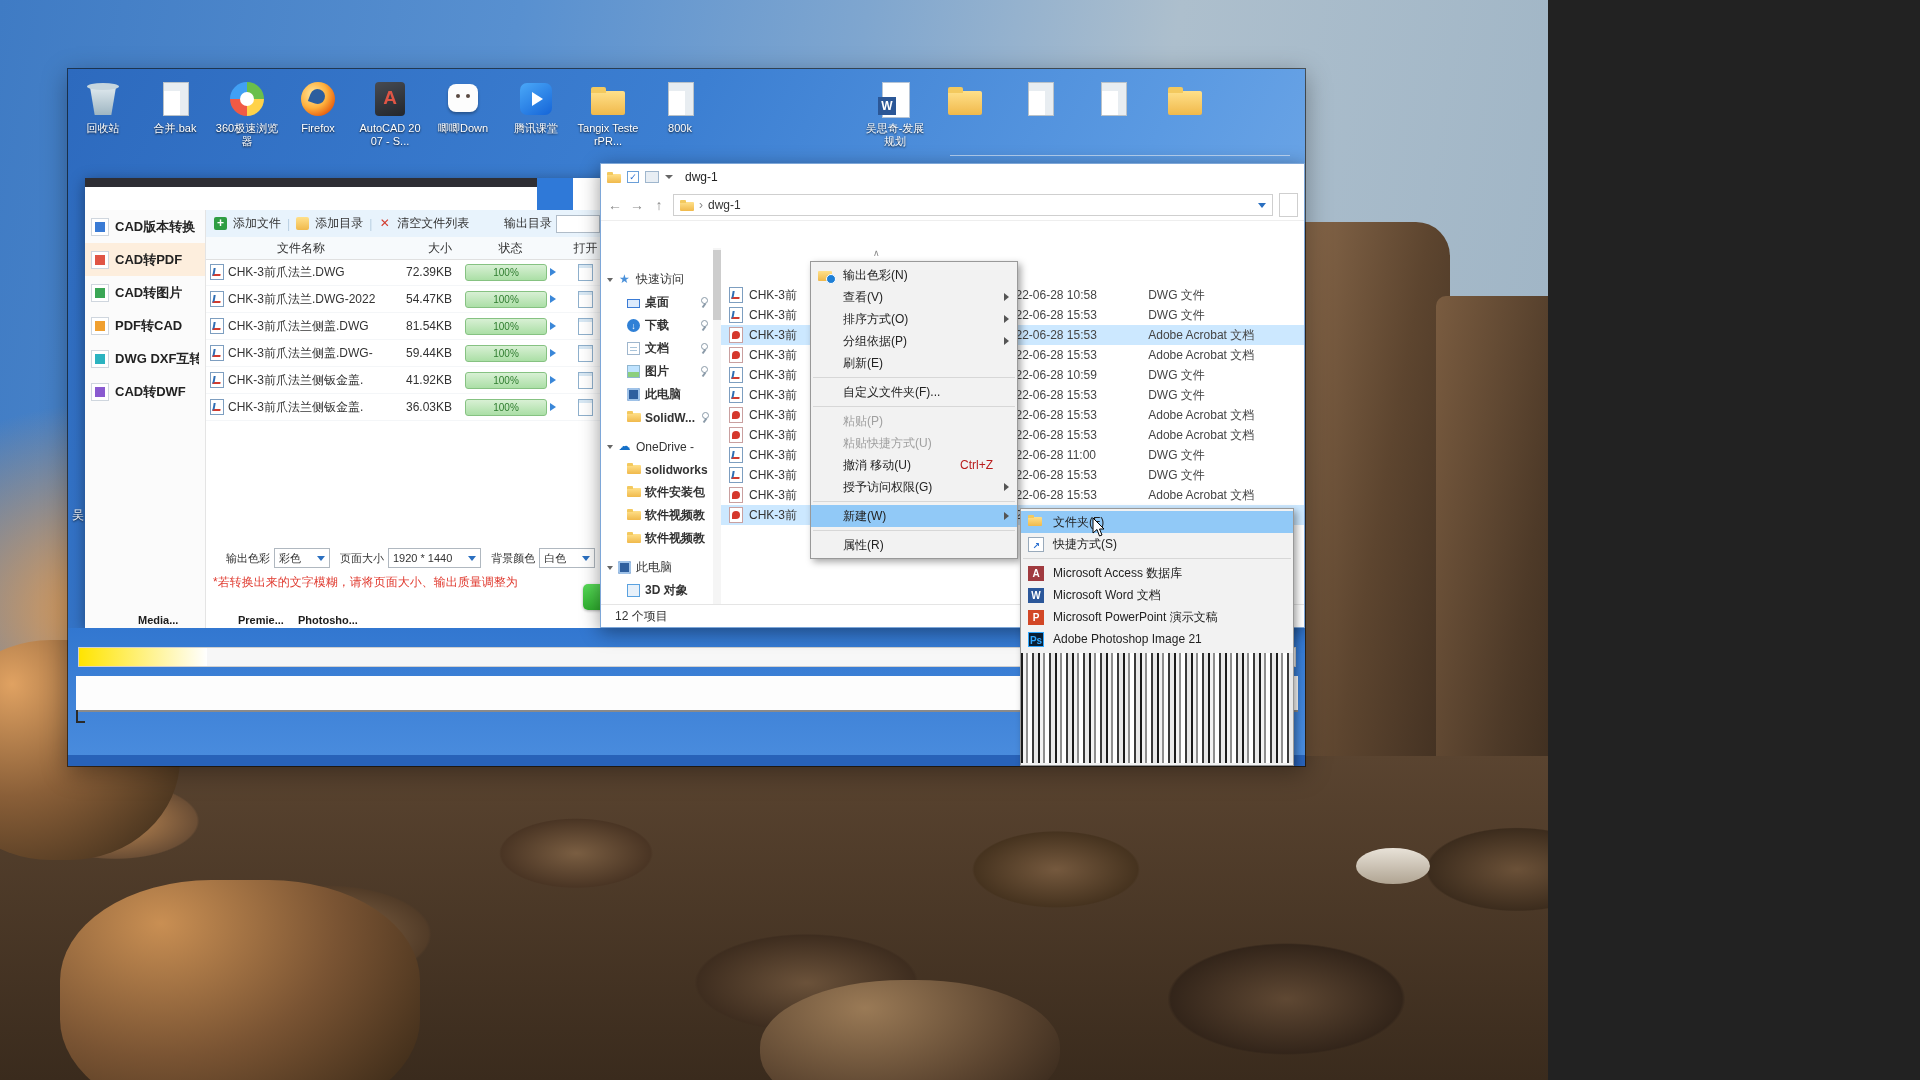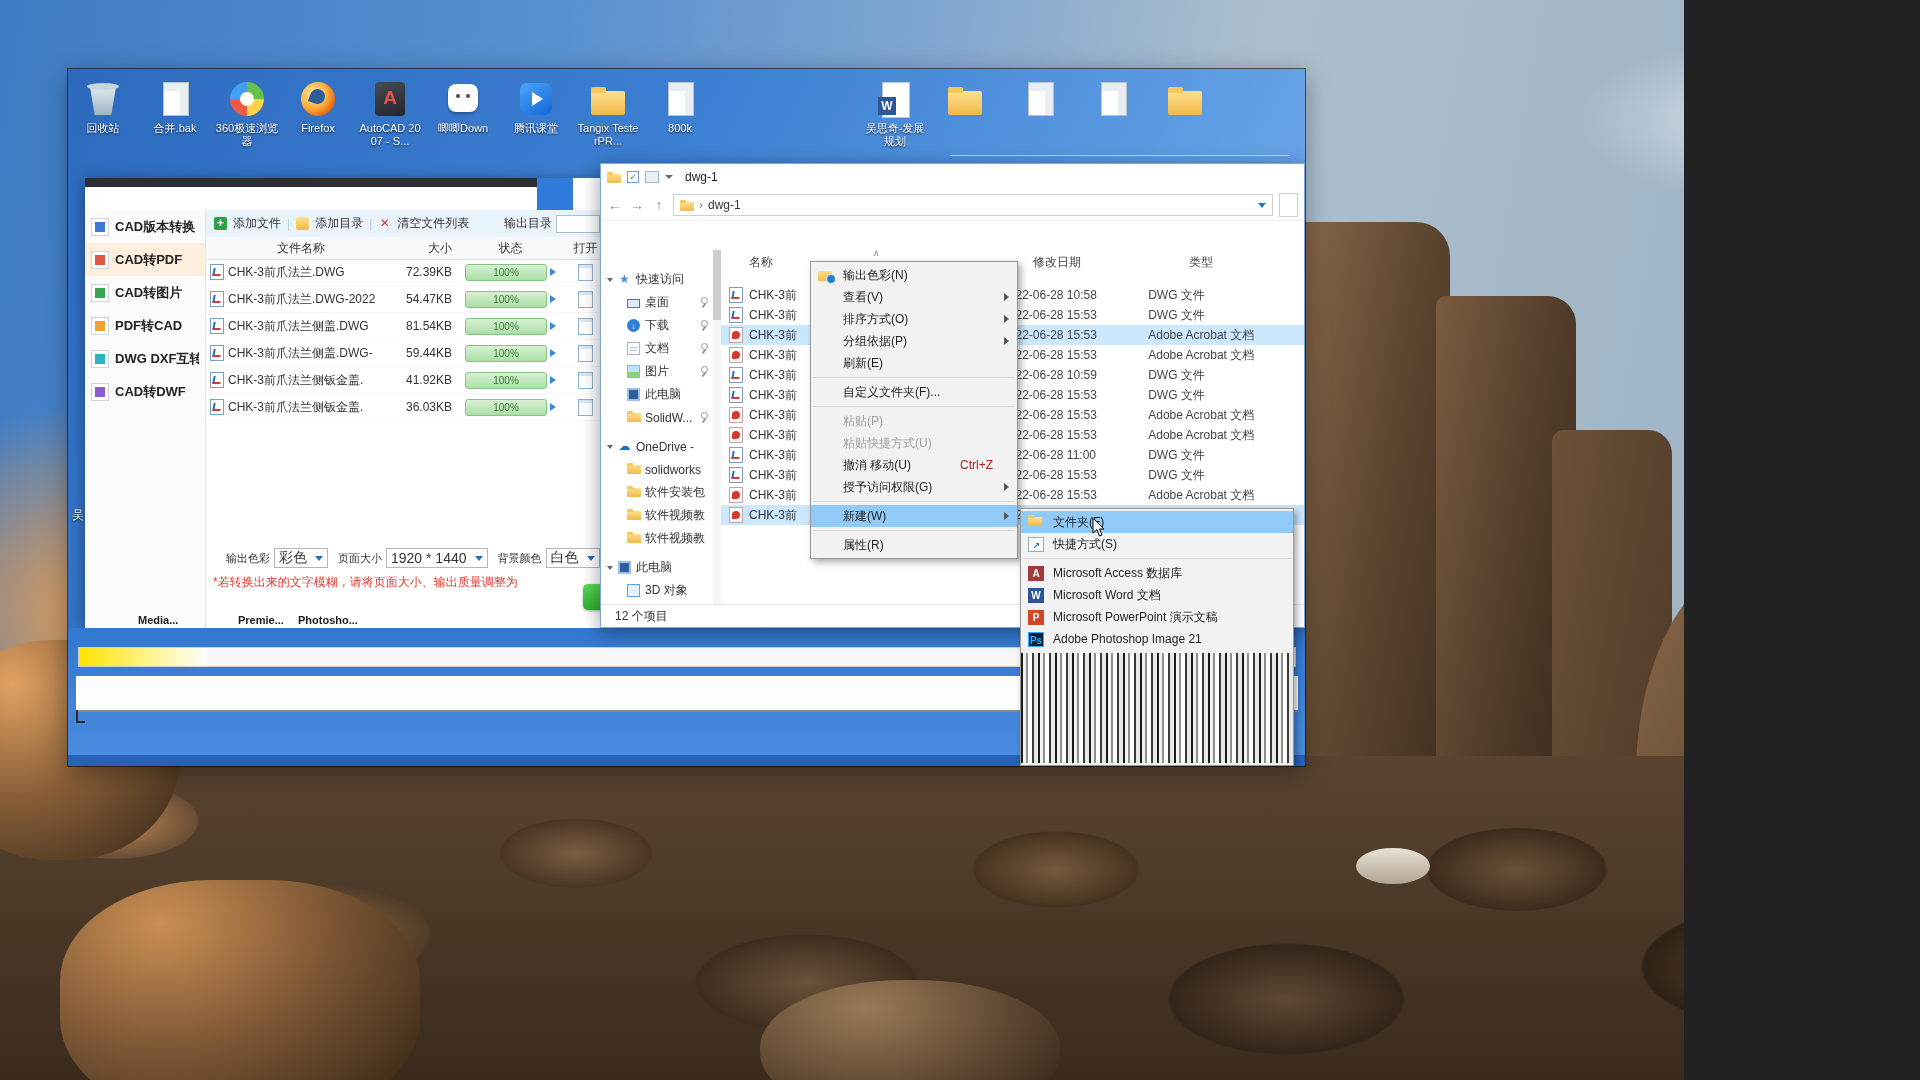--- a/index.html
+++ b/index.html
@@ -1,16 +1,16 @@
 <!DOCTYPE html>
 <html><head>
 <meta charset="utf-8">
 <style>
   html,body{margin:0;padding:0;background:#222;}
-  #stage{position:relative;width:1684px;height:1080px;overflow:hidden;
+  #stage{position:relative;width:1548px;height:1080px;overflow:hidden;
     font-family:"Liberation Sans","DejaVu Sans",sans-serif;font-size:12px;color:#222;}
 
   
   .wallpaper{position:absolute;inset:0;
     background:linear-gradient(100deg,#3f7bc4 0%,#5890d0 30%,#7fa6cf 50%,#adbfcd 68%,#9db3c4 100%);}
   .cloud{position:absolute;left:1580px;top:40px;width:360px;height:160px;
     background:radial-gradient(closest-side,rgba(255,255,255,.55),rgba(255,255,255,0));}
   .sunset-glow{position:absolute;left:-280px;top:320px;width:800px;height:580px;border-radius:50%;
     background:radial-gradient(closest-side,rgba(245,158,66,.95),rgba(245,158,66,0) 72%);}
   .rock{position:absolute;}
@@ -126,21 +126,21 @@
     background:linear-gradient(180deg,#d8f0d4,#abdfa6);font-size:10px;color:#2f7d2f;text-align:center;line-height:15px;}
   .mini-play{width:0;height:0;border-left:6px solid #3a87d8;border-top:4px solid transparent;border-bottom:4px solid transparent;margin-left:3px;}
   .open-doc-icon{width:13px;height:15px;background:#fff;border:1px solid #8fb0cc;box-shadow:inset 0 3px 0 #d8e8f4;}
   .dwg-file-icon{display:inline-block;width:12px;height:14px;background:#fff;border:1px solid #7d9ec0;position:relative;flex:none;}
   .dwg-file-icon::after{content:"";position:absolute;left:2px;top:3px;width:6px;height:6px;
     border-left:2px solid #2e6db4;border-bottom:2px solid #d23b2e;transform:skewX(-10deg);}
   .pdf-file-icon{display:inline-block;width:12px;height:14px;background:#fff;border:1px solid #c9a0a0;position:relative;flex:none;}
   .pdf-file-icon::after{content:"";position:absolute;left:2px;top:3px;width:8px;height:8px;background:#d5382c;border-radius:50% 50% 50% 0;}
   .cad-options{position:absolute;left:121px;top:370px;right:4px;display:flex;align-items:center;gap:10px;padding-left:20px;font-size:11px;color:#333;}
   .opt-group{display:flex;align-items:center;gap:4px;}
-  .dd{height:18px;border:1px solid #b0b8c0;background:#fff;display:inline-flex;align-items:center;padding:0 4px;gap:8px;font-size:14px;color:#333;}
+  .dd{height:18px;border:1px solid #b0b8c0;background:#fff;display:inline-flex;align-items:center;padding:0 4px;gap:16px;font-size:11px;color:#333;}
   .tri-down{width:0;height:0;border-left:4px solid transparent;border-right:4px solid transparent;border-top:5px solid #2a6fc0;}
   .cad-note{position:absolute;left:128px;top:396px;right:4px;color:#e03a2f;font-size:12px;white-space:nowrap;overflow:hidden;}
   .cad-convert-btn{position:absolute;left:498px;top:406px;width:25px;height:26px;border-radius:5px;
     background:linear-gradient(#57d957,#2fae2f);box-shadow:0 1px 3px rgba(0,0,0,.3);}
 
   
   #bottom-tabs{position:absolute;left:0;top:545px;width:540px;height:14px;z-index:3;}
   .bottom-tab{position:absolute;top:0;font-size:11px;color:#1c1c1c;font-weight:bold;}
 
   
@@ -165,21 +165,21 @@
   .addr-caret{margin-left:auto;}
   .search-stub{flex:1;height:22px;border:1px solid #cfcfcf;}
   .ex-sort-chevron{position:absolute;left:272px;top:84px;font-size:9px;color:#888;}
   .ex-headers{position:absolute;left:120px;top:90px;right:0;height:20px;font-size:12px;color:#444;}
   .colh-name{position:absolute;left:28px;}
   .colh-date{position:absolute;left:312px;}
   .colh-type{position:absolute;left:468px;}
   #explorer-nav{position:absolute;left:0;top:104px;width:112px;bottom:22px;overflow:hidden;font-size:12px;color:#333;}
   .nav-item{display:flex;align-items:center;height:23px;gap:5px;padding-right:4px;cursor:pointer;white-space:nowrap;overflow:hidden;}
   .nav-item.lvl0{padding-left:6px;}
-  .nav-item.lvl1{padding-left:26px;}
+  .nav-item.lvl1{padding-left:26px;font-weight:bold;}
   .nav-spacer{height:6px;}
   .expander{width:0;height:0;border-top:4px solid #666;border-left:3px solid transparent;border-right:3px solid transparent;flex:none;}
   .nav-ic{width:13px;height:13px;flex:none;font-size:11px;line-height:13px;text-align:center;}
   .star-icon::after{content:"★";color:#4a90d9;font-size:12px;}
   .monitor-icon{background:#dceafc;border:1px solid #3a7bd5;height:9px;margin-top:2px;box-sizing:border-box;}
   .download-icon{border-radius:50%;background:#2f80d6;color:#fff;}
   .download-icon::after{content:"↓";font-size:9px;}
   .doc-icon{background:#fff;border:1px solid #9fb6cd;box-sizing:border-box;
     background-image:linear-gradient(#a9c4da,#a9c4da),linear-gradient(#a9c4da,#a9c4da);
     background-size:7px 1px;background-position:2px 4px,2px 7px;background-repeat:no-repeat;}
@@ -495,25 +495,20 @@
         <span class="nav-arrow">↑</span>
         <span class="addr-box">
           <span class="folder-sm-icon"></span>
           <span class="addr-chev">›</span>
           <span>dwg-1</span>
           <span class="addr-caret tri-down"></span>
         </span>
         <span class="search-stub"></span>
       </div>
       <div class="ex-sort-chevron">∧</div>
-      <div class="ex-headers">
-        <span class="colh-name">名称</span>
-        <span class="colh-date">修改日期</span>
-        <span class="colh-type">类型</span>
-      </div>
       <div id="explorer-nav">
           <div class="nav-item lvl0">
             <span class="expander"></span>
             <span class="nav-ic star-icon"></span>
             <span class="nav-label">快速访问</span>
           </div>
           <div class="nav-item lvl1">
             <span class="nav-ic monitor-icon"></span>
             <span class="nav-label">桌面</span>
             <span class="pin-icon"></span>

